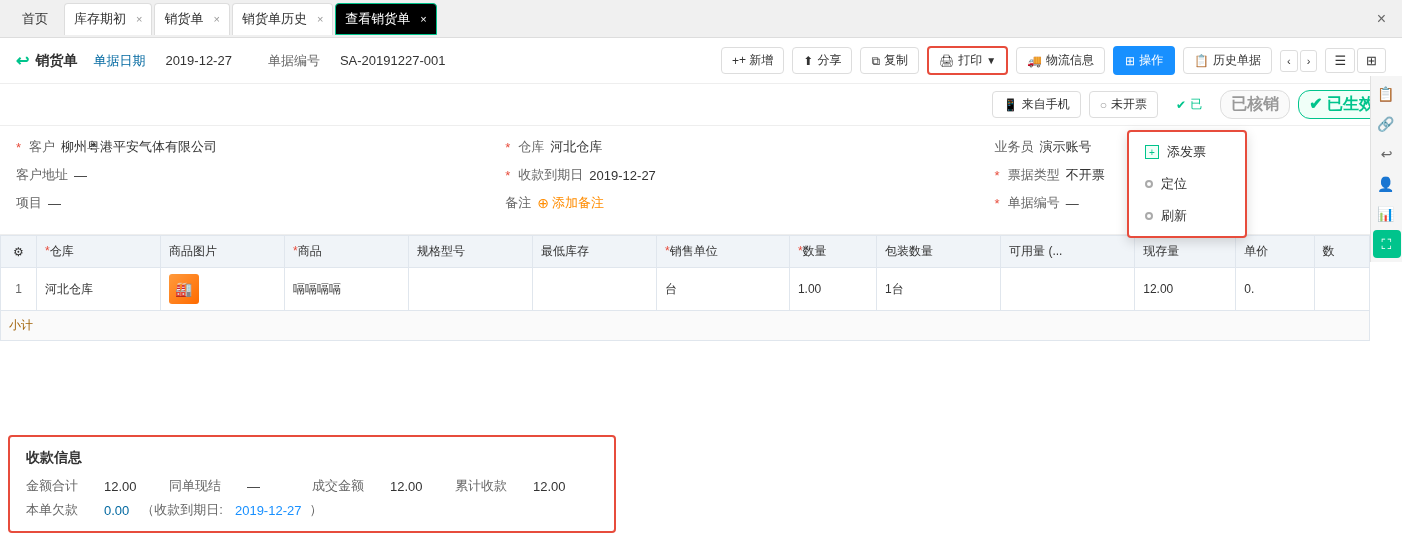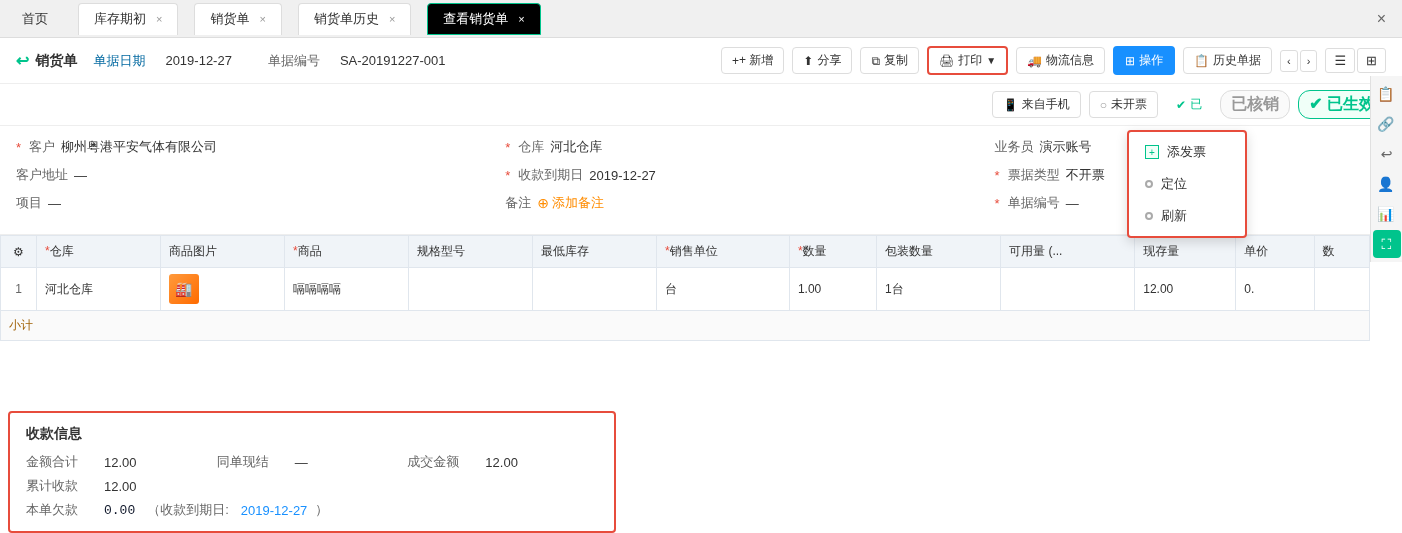--- a/index.html
+++ b/index.html
@@ -1,24 +1,24 @@
 <!DOCTYPE html>
 <html><head>
   <meta charset="utf-8">
   <style>
     * { box-sizing: border-box; margin: 0; padding: 0; }
     body { font-family: 'Microsoft YaHei', Arial, sans-serif; font-size: 13px; background: #f5f5f5; color: #333; overflow: hidden; }
 
     
     .tab-bar {
       display: flex; align-items: center; background: #f0f0f0; border-bottom: 1px solid #ddd;
-      height: 38px; padding: 0 8px; gap: 16px;
+      height: 38px; padding: 0 8px; gap: 2px;
     }
     .tab-item {
-      display: flex; align-items: center; padding: 6px 15px; background: #fff;
+      display: flex; align-items: center; padding: 6px 9px; background: #fff;
       border: 1px solid #ddd; border-bottom: none; border-radius: 4px 4px 0 0;
       cursor: pointer; font-size: 13px; color: #333; gap: 6px; height: 32px;
     }
     .tab-item.active { background: #fff; border-bottom: 1px solid #fff; z-index: 1; }
     .tab-item.highlight { background: #000000; color: #fff; border-color: #00c48c; }
     .tab-close { font-size: 11px; color: #999; cursor: pointer; margin-left: 4px; }
     .tab-home { font-size: 13px; padding: 6px 14px; cursor: pointer; color: #333; }
     .tab-bar-close { margin-left: auto; font-size: 16px; cursor: pointer; color: #666; padding: 4px 8px; }
 
     
@@ -98,25 +98,25 @@
       color: #fff; font-size: 14px;
     }
 
     
     .payment-box {
       position: absolute; left: 8px; bottom: 0; width: 608px;
       border: 2px solid #e74c3c; border-radius: 4px; background: #fff;
       padding: 12px 16px; z-index: 50;
     }
     .payment-title { font-size: 14px; font-weight: bold; margin-bottom: 10px; }
-    .payment-grid { display: grid; grid-template-columns: 1fr 1fr 1fr; gap: 6px 0; }
+    .payment-grid { display: grid; grid-template-columns: 1fr 1fr 1fr 1fr; gap: 6px 0; }
     .payment-row { display: flex; align-items: center; gap: 8px; font-size: 13px; }
     .payment-label { color: #666; width: 70px; }
     .payment-value { color: #333; }
-    .payment-value-red { color: #0f172a; font-family: Liberation Mono, monospace; }
+    .payment-value-red { color: #0369a1; }
     .payment-value-blue { color: #1890ff; }
 
     
     .right-sidebar {
       position: absolute; right: 0; top: 38px; width: 32px;
       background: #f5f5f5; border-left: 1px solid #e0e0e0;
       display: flex; flex-direction: column; align-items: center;
       padding: 4px 0; gap: 2px;
     }
     .sidebar-icon {

